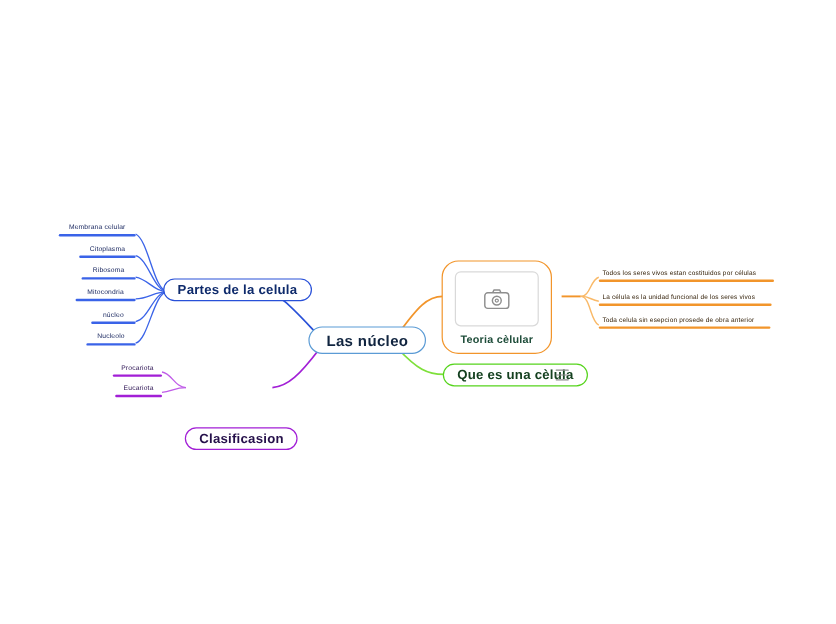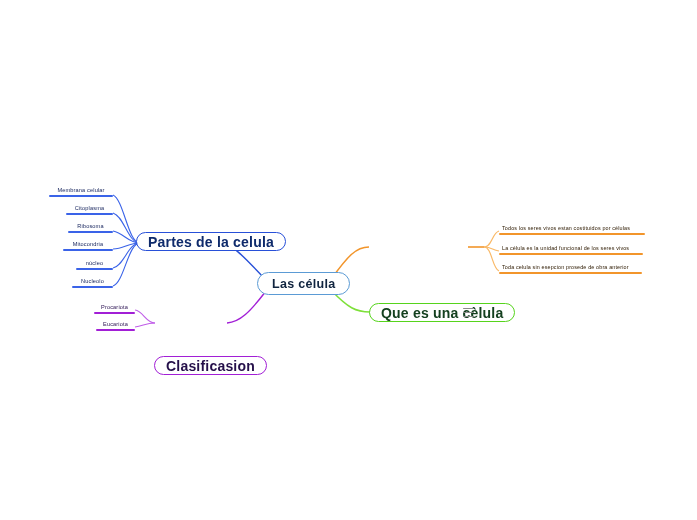--- a/index.html
+++ b/index.html
@@ -47,21 +47,21 @@
     font-weight: bold;
     letter-spacing: 0.3px;
     padding: 0 14px;
     height: 23px;
   }
 
   
   .pill {
     border-radius: 11px;
     background: #ffffff;
-    font-size: 14px;
+    font-size: 11px;
     font-weight: bold;
     height: 19px;
     padding: 0 11px;
     letter-spacing: 0.2px;
   }
   .pill.blue   { border: 1.5px solid #2850d8; color: #0e2a6b; }
   .pill.purple { border: 1.5px solid #a21fd6; color: #25104a; margin-top: 42px; }
   .pill.green  { border: 1.5px solid #56d41c; color: #14401f; }
 
   
@@ -159,21 +159,21 @@
     <path d="M 155 323 C 146 323, 143 311, 135 310" fill="none" stroke="#c05de8" stroke-width="1.1"></path>
     <path d="M 155 323 C 146 323, 143 326, 135 327" fill="none" stroke="#c05de8" stroke-width="1.1"></path>
 
     <path d="M 468 247 L 484 247" fill="none" stroke="#f2952b" stroke-width="1.6"></path>
     <path d="M 484 247 C 492 247, 492 233, 499 231" fill="none" stroke="#f9b968" stroke-width="1.2"></path>
     <path d="M 484 247 C 492 247, 492 250, 499 251" fill="none" stroke="#f9b968" stroke-width="1.2"></path>
     <path d="M 484 247 C 492 247, 492 268, 499 271" fill="none" stroke="#f9b968" stroke-width="1.2"></path>
   </svg>
 
   <div class="node central" style="left:257px; top:272px;">
-    <span>Las célula</span>
+    <span>Las núcleo</span>
   </div>
 
   <div class="node pill blue" style="left:136px; top:232px;">
     <span>Partes de la celula</span>
   </div>
 
   <div class="leaf blue" style="left:49px; top:186px; width:64px;">
     <div class="leaf-label">Membrana celular</div>
     <div class="leaf-rule"></div>
   </div>
@@ -204,20 +204,31 @@
 
   <div class="leaf purple" style="left:94px; top:303px; width:41px;">
     <div class="leaf-label">Procariota</div>
     <div class="leaf-rule"></div>
   </div>
   <div class="leaf purple" style="left:96px; top:320px; width:39px;">
     <div class="leaf-label">Eucariota</div>
     <div class="leaf-rule"></div>
   </div>
 
+  <div class="node photo-node" style="left:368px; top:217px;">
+    <div class="photo-frame">
+      <svg width="22" height="18" viewBox="0 0 22 18">
+        <rect x="1" y="4" width="20" height="13" rx="2.5" ry="2.5" fill="none" stroke="#8e8e8e" stroke-width="1.2"></rect>
+        <path d="M 7.5 4 L 8.7 1.6 L 13.3 1.6 L 14.5 4" fill="none" stroke="#8e8e8e" stroke-width="1.2" stroke-linejoin="round"></path>
+        <circle cx="11" cy="10.5" r="3.7" fill="none" stroke="#8e8e8e" stroke-width="1.2"></circle>
+        <circle cx="11" cy="10.5" r="1.3" fill="none" stroke="#8e8e8e" stroke-width="1"></circle>
+      </svg>
+    </div>
+    <div class="photo-caption">Teoria cèlular</div>
+  </div>
 
   <div class="leaf orange" style="left:499px; top:224px; width:146px;">
     <div class="leaf-label">Todos los seres vivos estan costituidos por células</div>
     <div class="leaf-rule"></div>
   </div>
   <div class="leaf orange" style="left:499px; top:244px; width:144px;">
     <div class="leaf-label">La célula es la unidad funcional de los seres vivos</div>
     <div class="leaf-rule"></div>
   </div>
   <div class="leaf orange" style="left:499px; top:263px; width:143px;">

